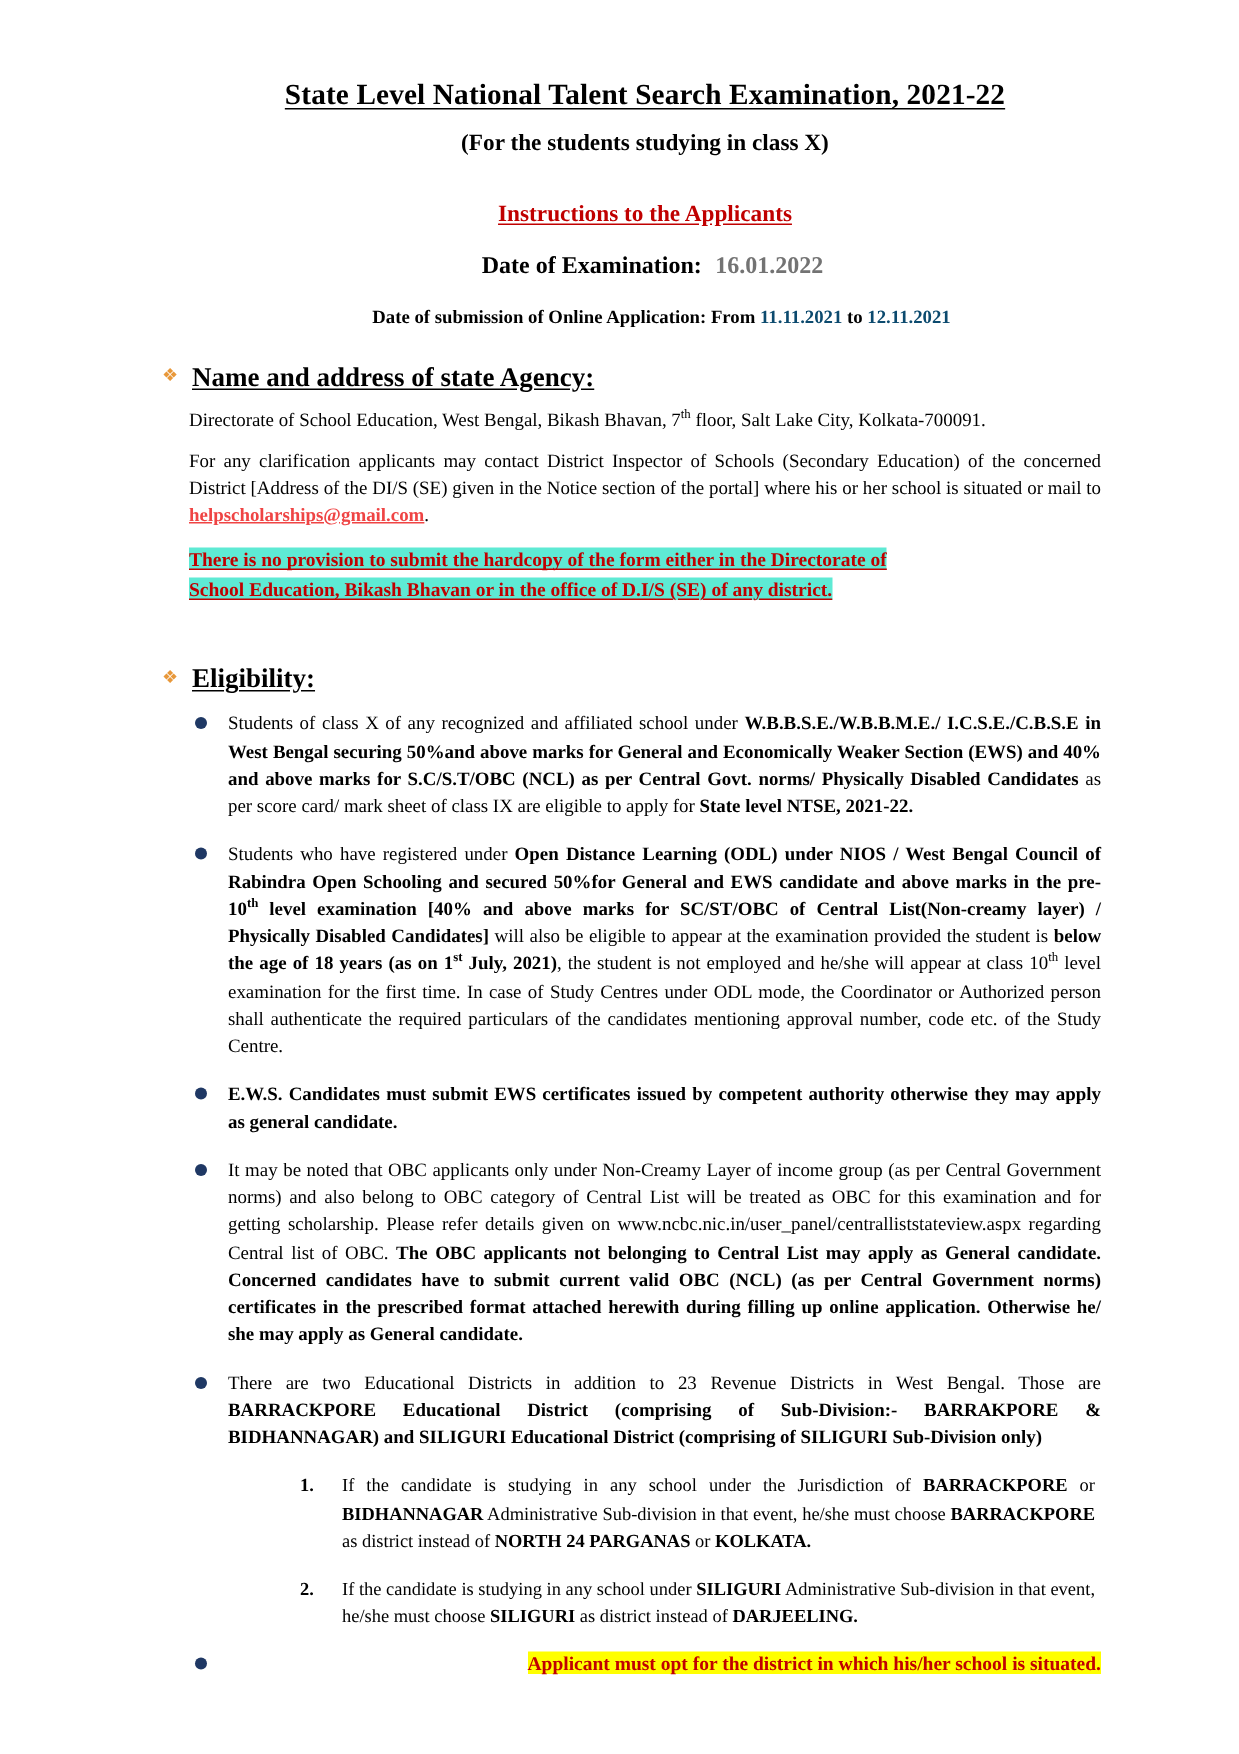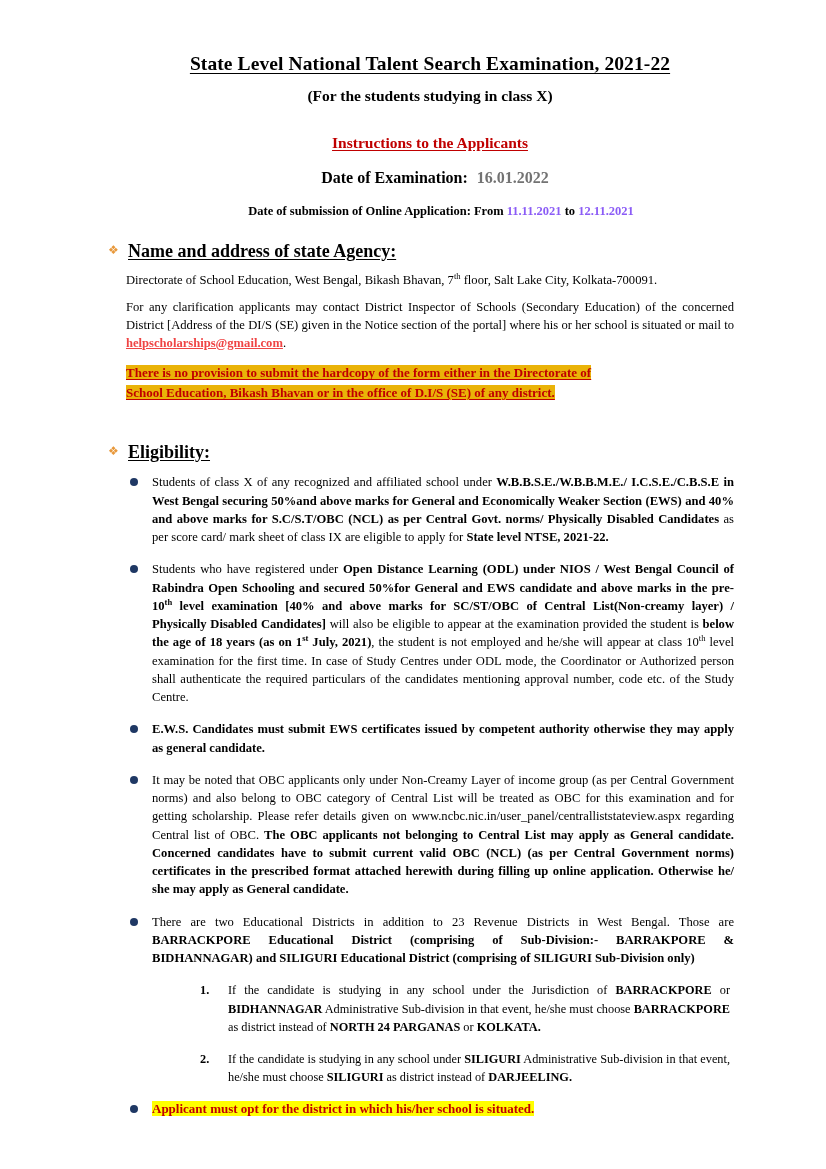--- a/index.html
+++ b/index.html
@@ -56,21 +56,21 @@
     padding-left: 10px;
   }
   .exam-date .date-val { color: #737373; padding-left: 9px; }
   .submission-date {
     text-align: center;
     font-size: 12.5px;
     font-weight: bold;
     margin: 0 0 22px 0;
     padding-left: 22px;
   }
-  .submission-date .date-val { color: #8b5cf6; }
+  .submission-date .date-val { color: #0c4a6e; }
 
   
   .section-head {
     display: flex;
     align-items: flex-start;
     margin: 0 0 10px -18px;
   }
   .diamond-bullet {
     color: #E8983A;
     font-size: 12px;
@@ -110,21 +110,21 @@
   .highlight-red {
     font-size: 13px;
     font-weight: bold;
     color: #C00000;
     text-decoration: underline;
     text-underline-offset: 2px;
     line-height: 1.5;
     margin: 0 0 40px 0;
     max-width: 600px;
   }
-  .highlight-red .hl { background: #eab308; }
+  .highlight-red .hl { background: #5eead4; }
 
   
   .bullet-list { margin: 0; padding: 0; list-style: none; }
   .bullet-item {
     position: relative;
     padding-left: 26px;
     margin-bottom: 14px;
     font-size: 12.6px;
     line-height: 1.45;
     text-align: justify;
@@ -163,20 +163,21 @@
     font-size: 12.3px;
   }
   .sub-list-wrap { padding-left: 72px; padding-right: 4px; }
 
   .final-item {
     position: relative;
     padding-left: 26px;
     margin-top: 0;
     font-size: 13px;
     line-height: 1.4;
+    text-align: right;
   }
   .final-item .txt { color: #C00000; font-weight: bold; background: #FFFF00; }
   .final-item .txt b { font-weight: bold; }
 </style>
 </head>
 <body>
 
 <div class="page">
 
   <h1 class="doc-title">State Level National Talent Search Examination, 2021-22</h1>

